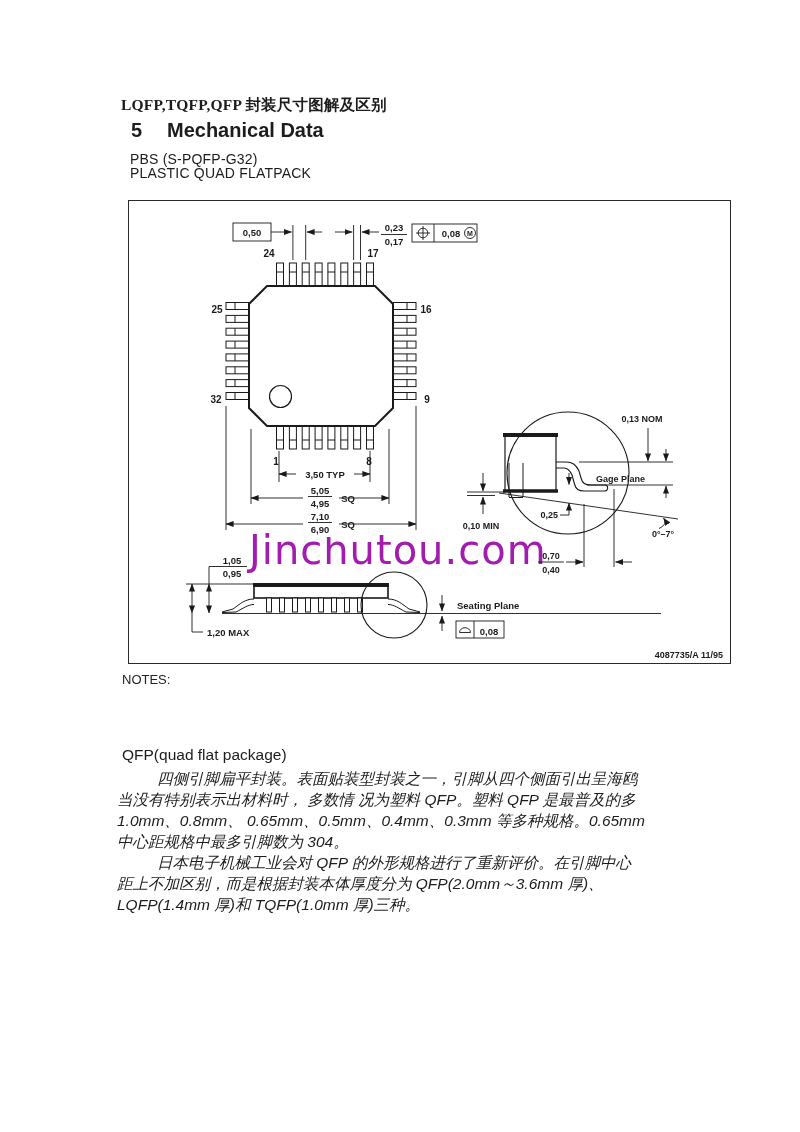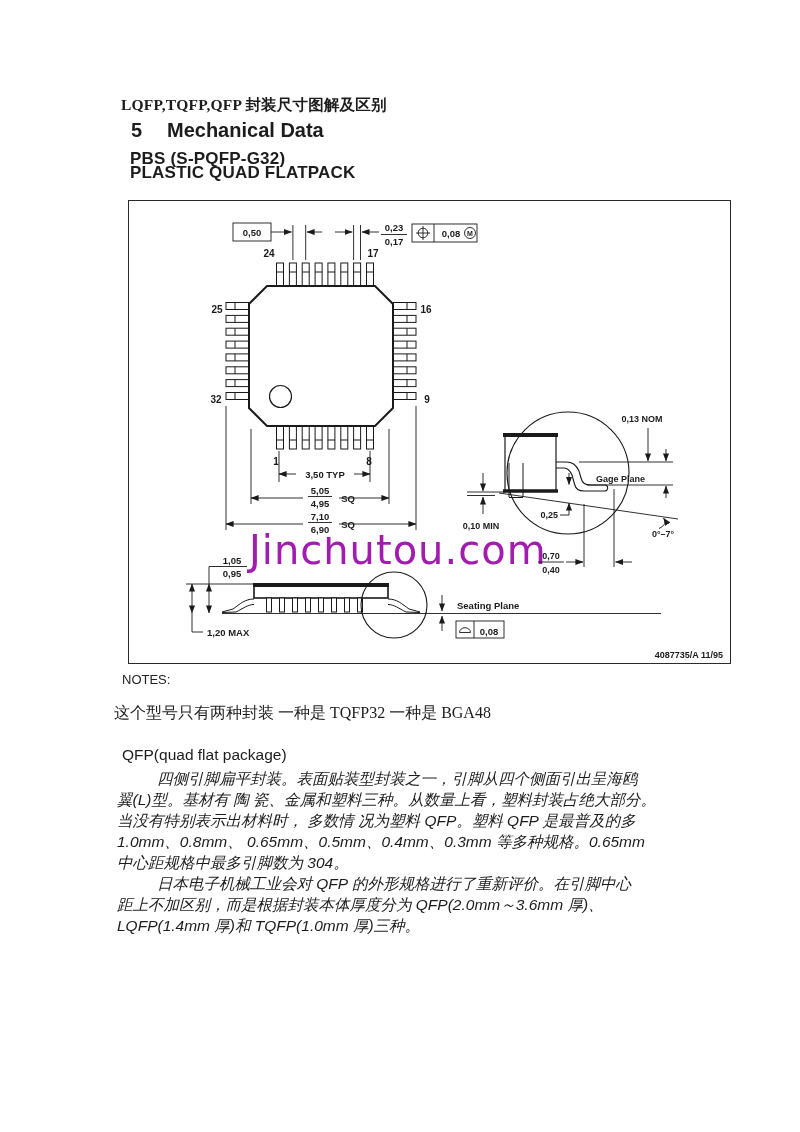--- a/index.html
+++ b/index.html
@@ -3,21 +3,21 @@
 <meta charset="utf-8">
 <style>
   html,body{margin:0;padding:0;background:#ffffff;}
   .page{position:relative;width:800px;height:992px;background:#ffffff;overflow:hidden;
         font-family:"Liberation Sans","DejaVu Sans",sans-serif;color:#1c1c1c;}
   .abs{position:absolute;}
   .doc-title{left:121px;top:95px;font-family:"Liberation Serif","DejaVu Serif",serif;
              font-weight:bold;font-size:15.5px;letter-spacing:.2px;}
   .section-head{left:131px;top:119px;font-weight:bold;font-size:20px;}
   .section-head .num{display:inline-block;width:36px;}
-  .pkg-code{left:130px;top:152px;font-weight:bold;font-size:17px;line-height:14px;letter-spacing:.2px;}
+  .pkg-code{left:130px;top:152px;font-weight:normal;font-size:14px;line-height:14px;letter-spacing:.2px;}
   .figure{left:128px;top:200px;width:603px;height:464px;border:1.5px solid #2b2b2b;box-sizing:border-box;}
   .watermark{left:120px;top:326px;font-size:40px;color:#a21caf;letter-spacing:1px;
              font-family:"DejaVu Sans",sans-serif;z-index:0;}
   .figure svg{position:absolute;left:0;top:0;z-index:1;}
   svg text{font-family:"Liberation Sans","DejaVu Sans",sans-serif;font-weight:bold;fill:#1a1a1a;}
   .t7{font-size:7px;} .t9{font-size:9px;} .t95{font-size:9.5px;} .t10{font-size:10px;}
   .notes{left:122px;top:674px;font-size:13px;line-height:12.5px;display:flex;color:#222;}
   .notes .nlabel{width:41px;}
   .notes .nid{display:inline-block;width:15px;}
   .cn-line{left:114px;top:703px;font-family:"Liberation Serif","DejaVu Serif",serif;
@@ -242,27 +242,25 @@
       <text class="t9" x="422" y="357.5" text-anchor="middle">0,70</text>
       <text class="t9" x="422" y="371.5" text-anchor="middle">0,40</text>
       <text class="t9" x="594" y="456.5" text-anchor="end">4087735/A 11/95</text>
     </svg>
   </div>
 
   <div class="abs notes">
     <span class="nlabel">NOTES:</span>
   </div>
 
-  <div class="abs cn-line">这个型号只有两种封装 一种是 TQFP32 一种是 BGA48</div>
 
   <div class="abs qfp-head">QFP(quad flat package)</div>
 
   <div class="abs paragraph">
     <div class="pline indent">四侧引脚扁平封装。表面贴装型封装之一，引脚从四个侧面引出呈海鸥</div>
-    <div class="pline">翼(L)型。基材有 陶 瓷、金属和塑料三种。从数量上看，塑料封装占绝大部分。</div>
     <div class="pline">当没有特别表示出材料时， 多数情 况为塑料 QFP。塑料 QFP 是最普及的多</div>
     <div class="pline">1.0mm、0.8mm、 0.65mm、0.5mm、0.4mm、0.3mm 等多种规格。0.65mm</div>
     <div class="pline">中心距规格中最多引脚数为 304。</div>
     <div class="pline indent">日本电子机械工业会对 QFP 的外形规格进行了重新评价。在引脚中心</div>
     <div class="pline">距上不加区别，而是根据封装本体厚度分为 QFP(2.0mm～3.6mm 厚)、</div>
     <div class="pline">LQFP(1.4mm 厚)和 TQFP(1.0mm 厚)三种。</div>
   </div>
 
   <div class="abs lqfp-head">LQFP</div>
 

